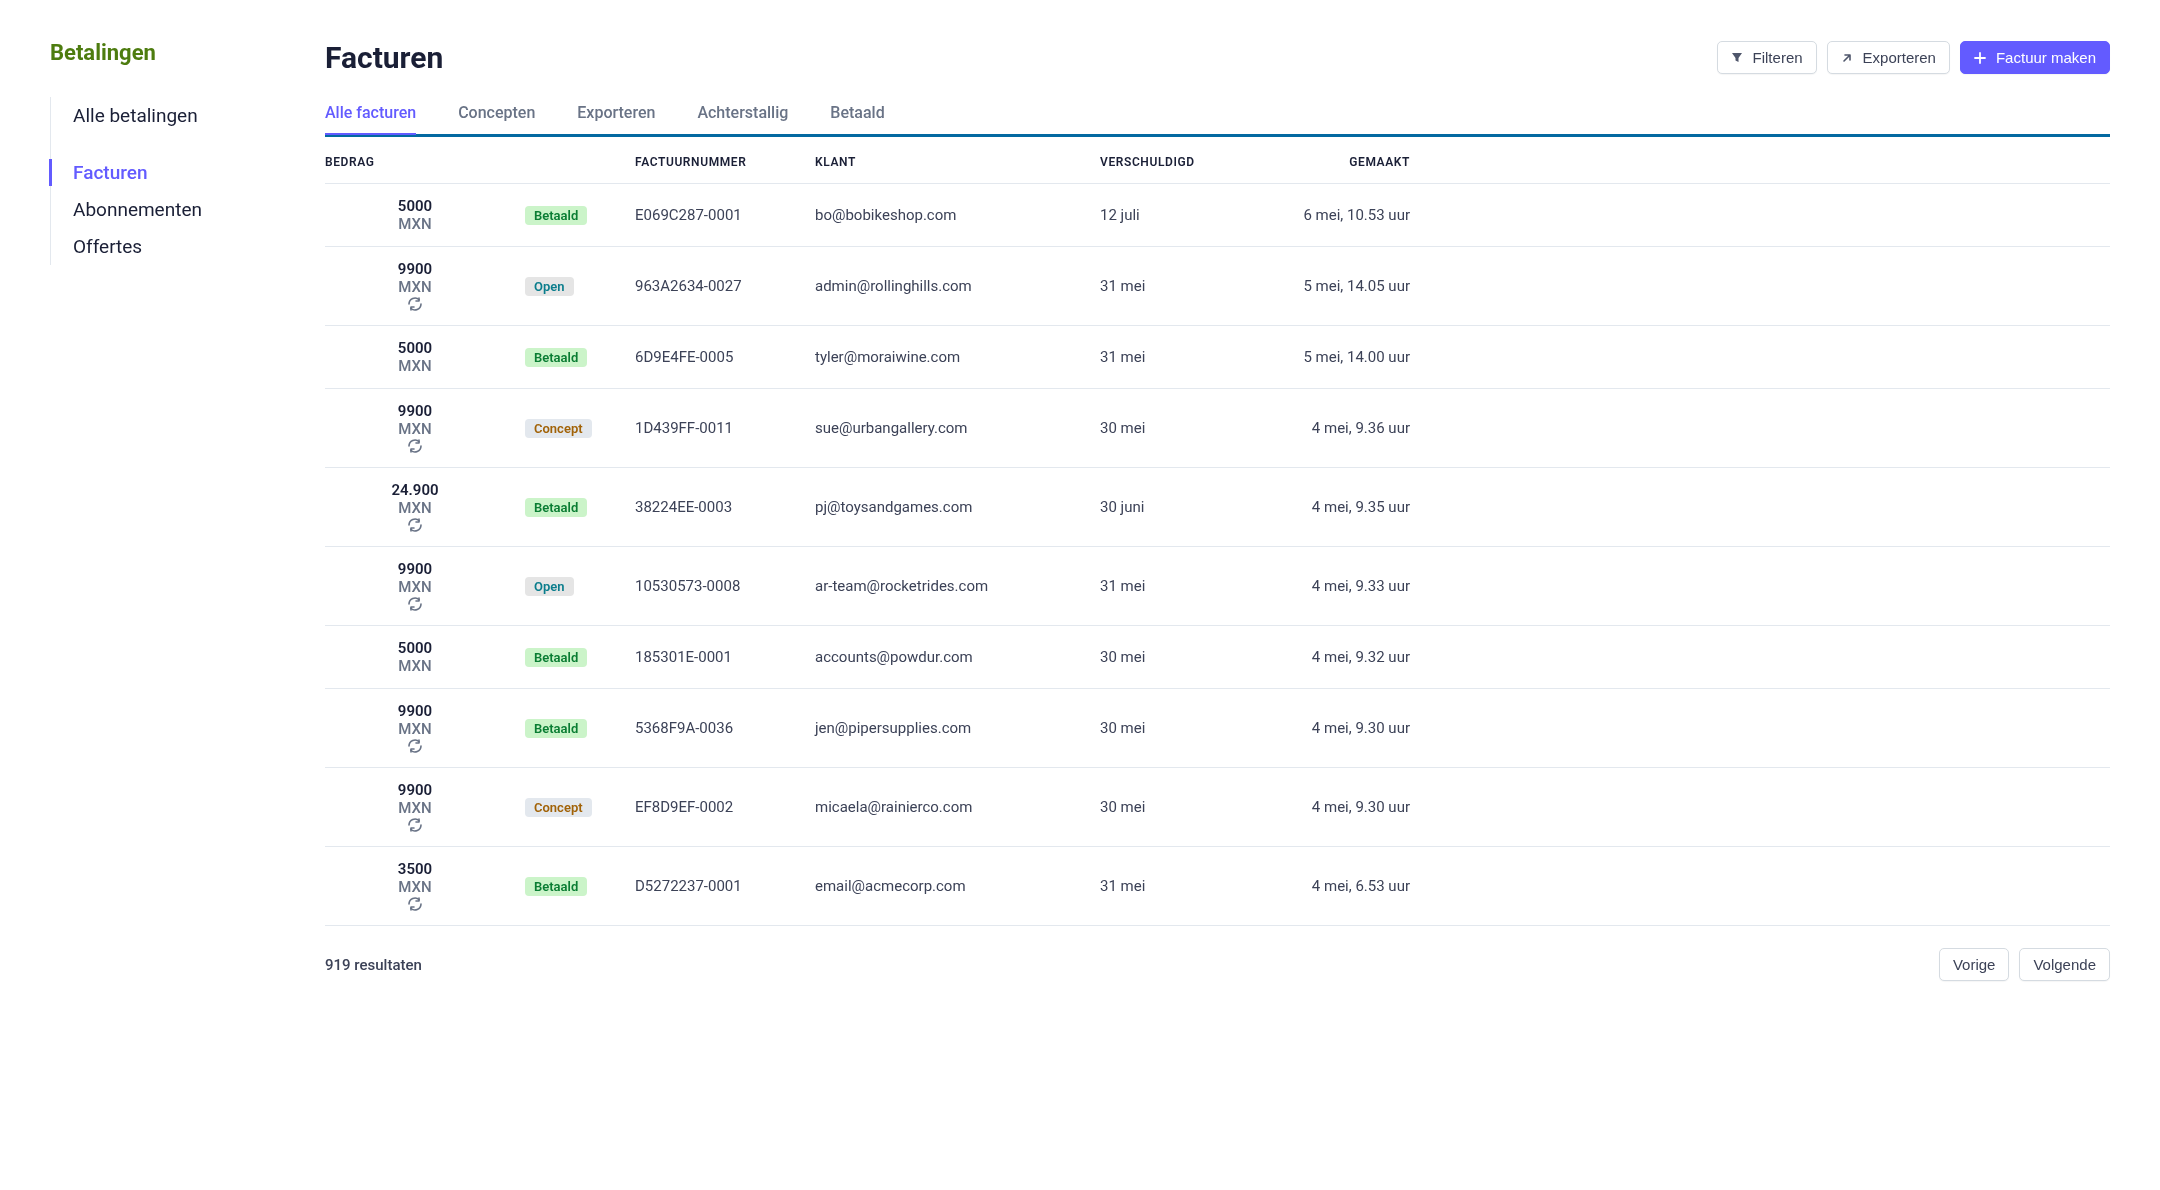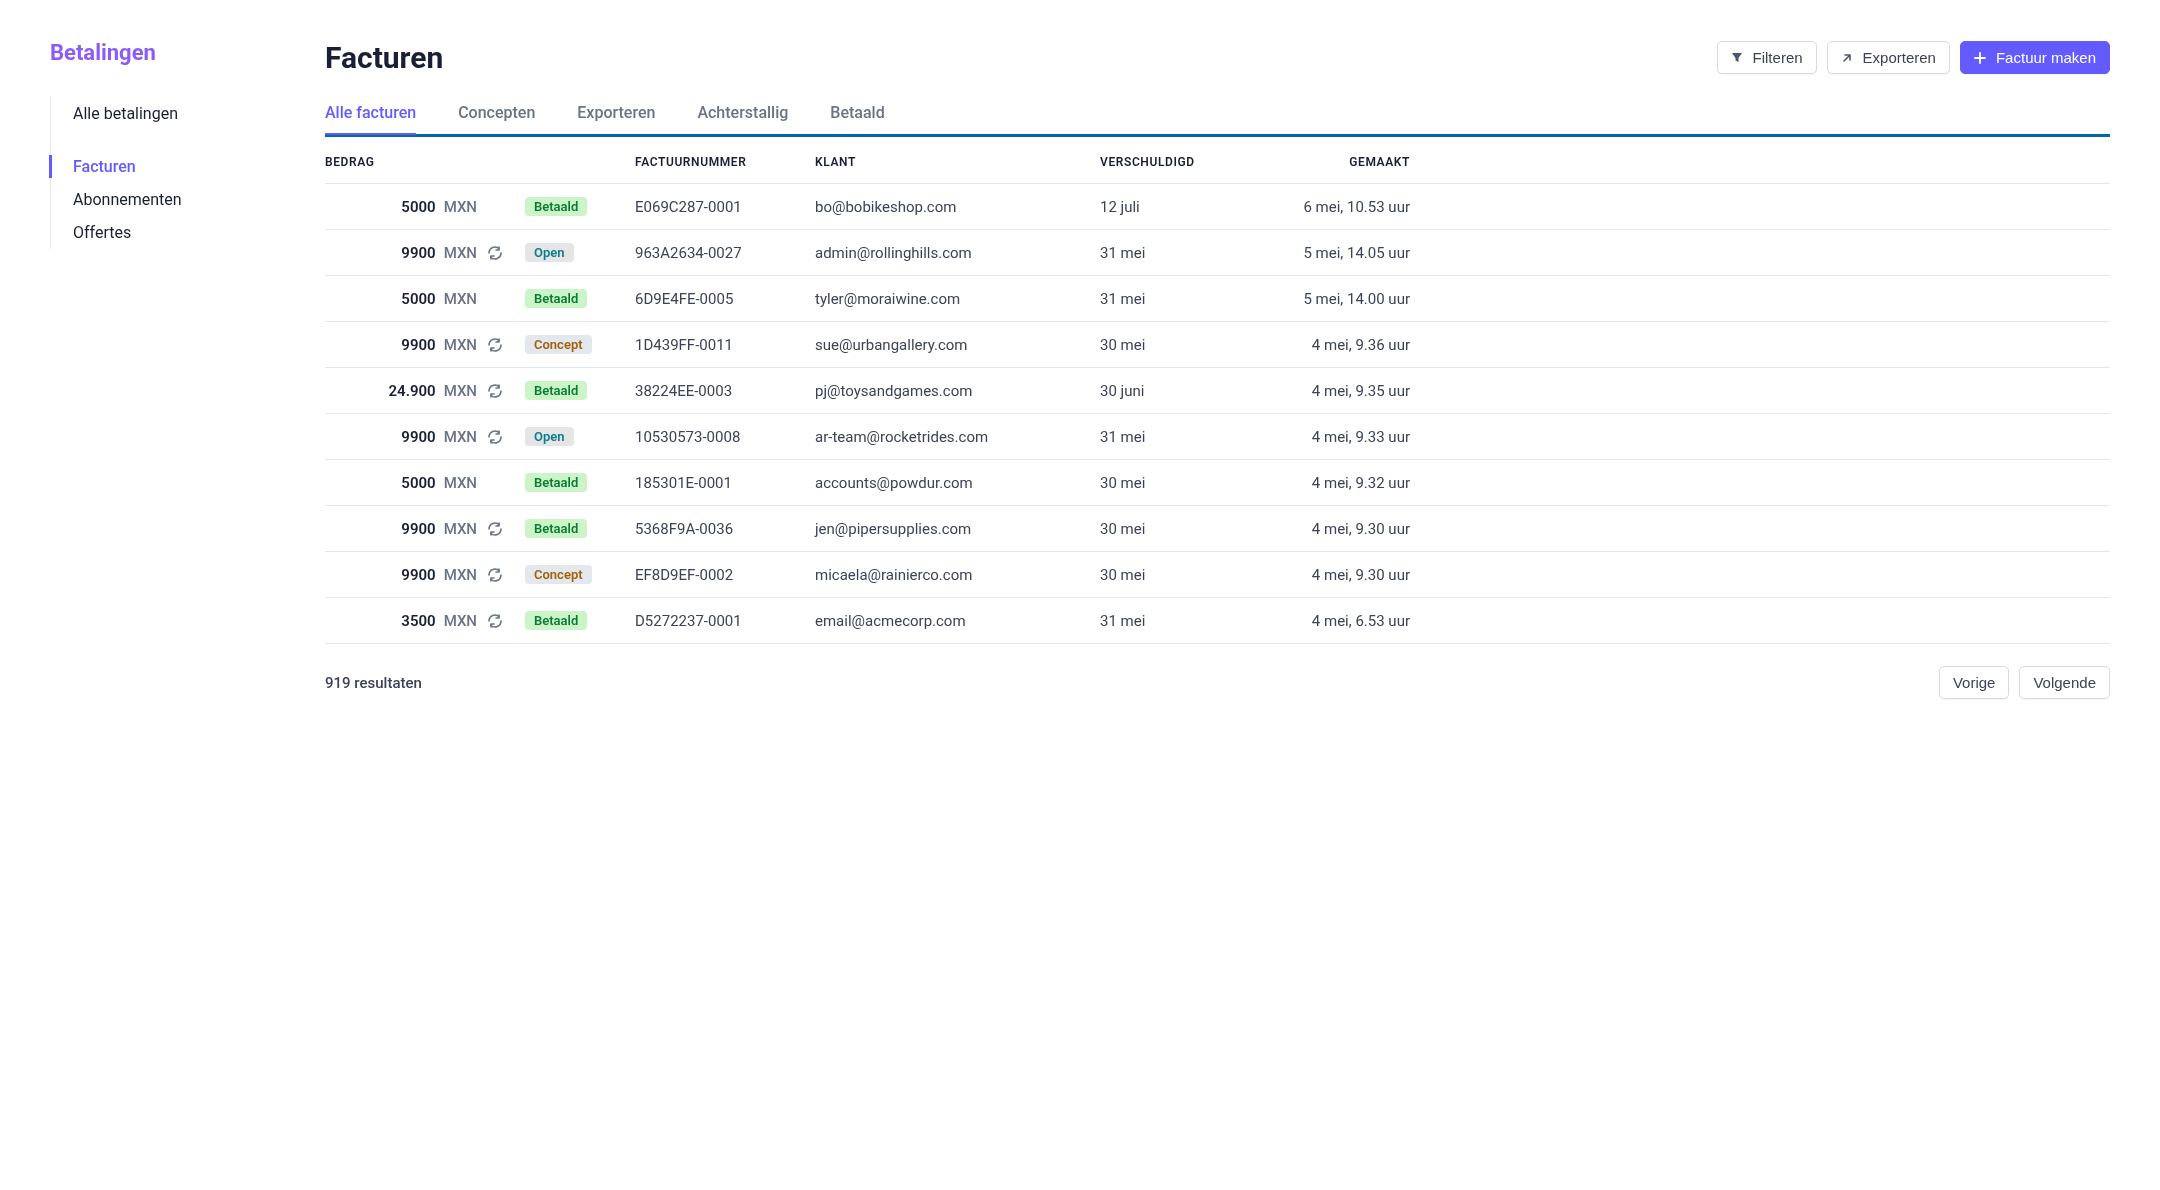--- a/index.html
+++ b/index.html
@@ -8,31 +8,31 @@
     background: #fff;
     color: #1a1f36;
     font-size: 14px;
     padding: 40px 50px;
   }
   .layout { display: flex; }
   .sidebar { width: 275px; flex-shrink: 0; }
   .sidebar-title {
     font-size: 22px;
     font-weight: 700;
-    color: #8b5cf6;
+    color: #4d7c0f;
     margin-bottom: 32px;
   }
   .sidebar-nav {
     border-left: 1px solid #e3e8ee;
     padding-left: 22px;
   }
   .nav-group { margin-bottom: 20px; }
   .nav-item {
     display: block;
-    font-size: 16px;
+    font-size: 19px;
     color: #1a1f36;
     padding: 7px 0;
     cursor: pointer;
     position: relative;
   }
   .nav-item.active {
     color: #635bff;
     font-weight: 500;
   }
   .nav-item.active::before {
@@ -119,22 +119,23 @@
     text-transform: uppercase;
   }
   .th.amount { text-align: left; padding-right: 40px; }
   .th.created { text-align: right; }
   .row { padding: 13px 0; }
   .cell { font-size: 15px; color: #3c4257; }
   .amount-cell {
     display: flex;
     justify-content: flex-end;
     align-items: center;
-    gap: 8px;
+    gap: 0;
     padding-right: 10px;
+    flex-direction: column;
   }
   .amount-val { font-weight: 600; color: #1a1f36; font-size: 15px; }
   .currency { color: #697386; font-size: 15px; font-weight: 500; }
   .recur-icon { color: #697386; display: inline-flex; width: 18px; margin-left: 2px;}
   .recur-spacer { width: 18px; margin-left: 2px; }
   .status-cell { padding-left: 10px; }
   .badge {
     display: inline-block;
     padding: 2px 9px;
     border-radius: 4px;

